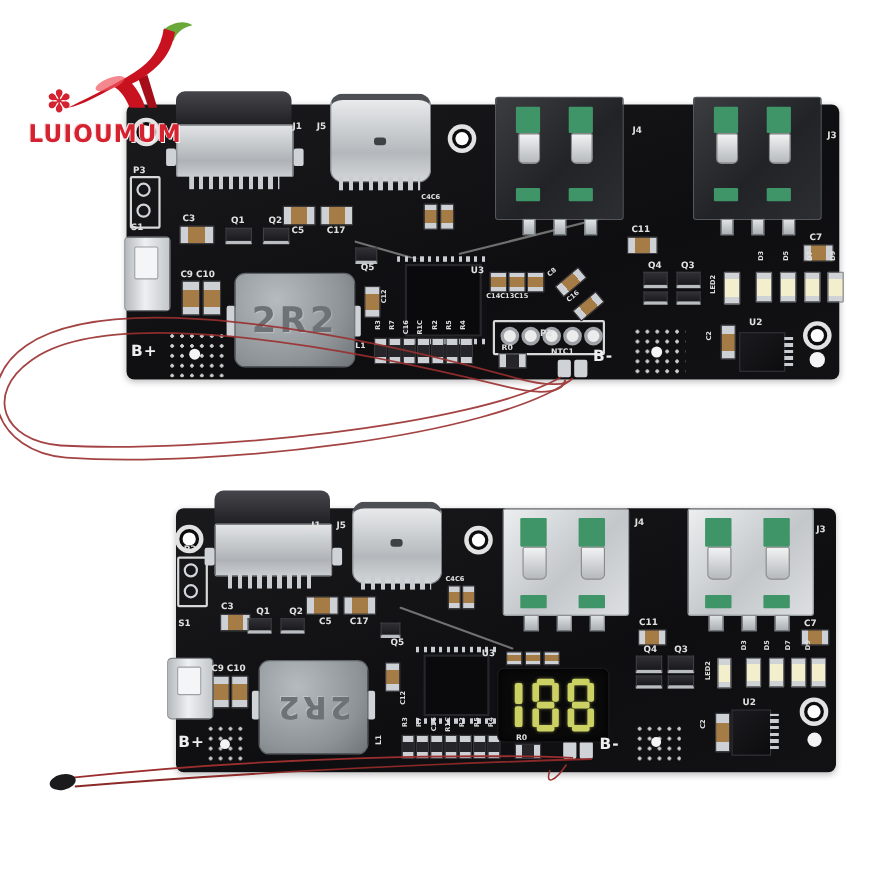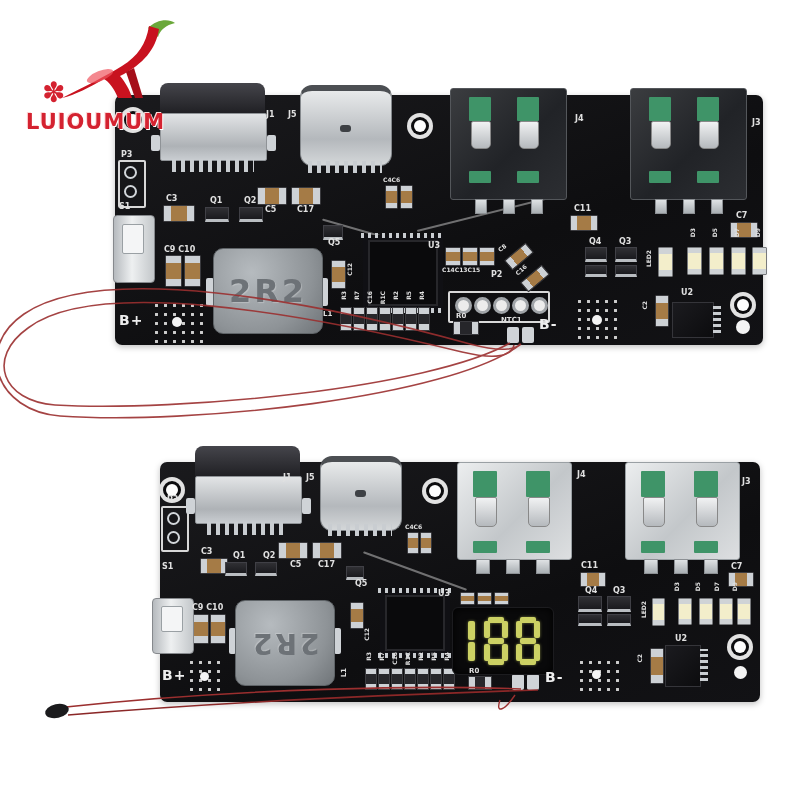--- a/index.html
+++ b/index.html
@@ -249,21 +249,21 @@
     <span class="sk" style="left:150px;top:111px">C5</span>
     <span class="sk" style="left:182px;top:111px">C17</span>
     <span class="sk" style="left:213px;top:144px">Q5</span>
     <span class="sk s6" style="left:268px;top:82px">C4C6</span>
     <span class="sk" style="left:459px;top:110px">C11</span>
     <span class="sk" style="left:621px;top:117px">C7</span>
     <span class="sk" style="left:49px;top:151px">C9 C10</span>
     <span class="sk" style="left:313px;top:147px">U3</span>
     <span class="sk s6 v" style="left:232px;top:168px">C12</span>
     <span class="sk s7" style="left:208px;top:216px">L1</span>
-    <span class="sk" style="left:376px;top:176px">P2</span>
+    <span class="sk" style="left:376px;top:204px">P2</span>
     <span class="sk s6" style="left:327px;top:172px">C14C13C15</span>
     <span class="sk s6" style="left:383px;top:150px;transform:rotate(-40deg)">C8</span>
     <span class="sk s6" style="left:400px;top:172px;transform:rotate(-40deg)">C16</span>
     <span class="sk s6 v" style="left:226px;top:196px">R3</span>
     <span class="sk s6 v" style="left:239px;top:196px">R7</span>
     <span class="sk s6 v" style="left:252px;top:196px">C16</span>
     <span class="sk s6 v" style="left:265px;top:196px">R1C</span>
     <span class="sk s6 v" style="left:278px;top:196px">R2</span>
     <span class="sk s6 v" style="left:291px;top:196px">R5</span>
     <span class="sk s6 v" style="left:304px;top:196px">R4</span>

